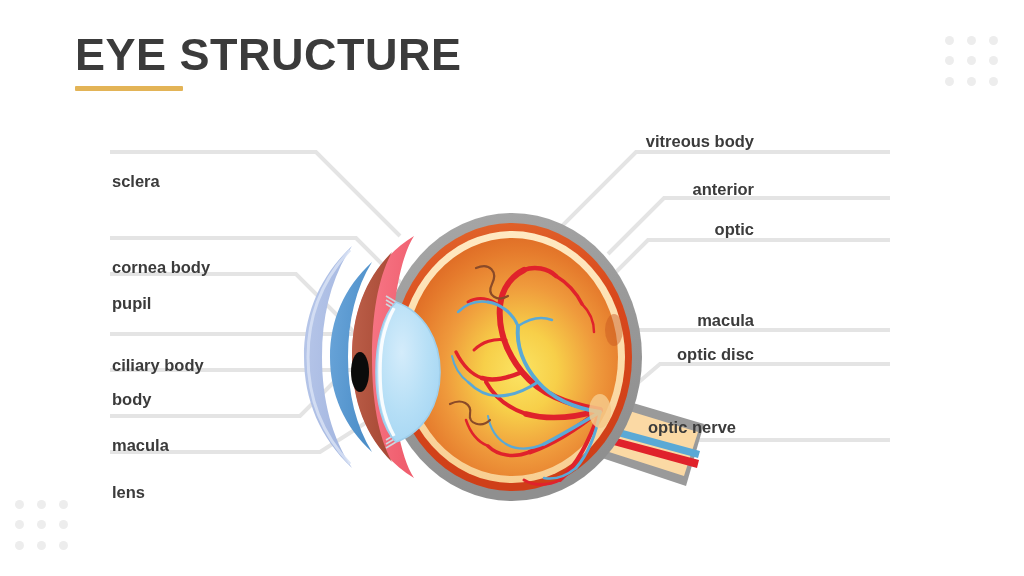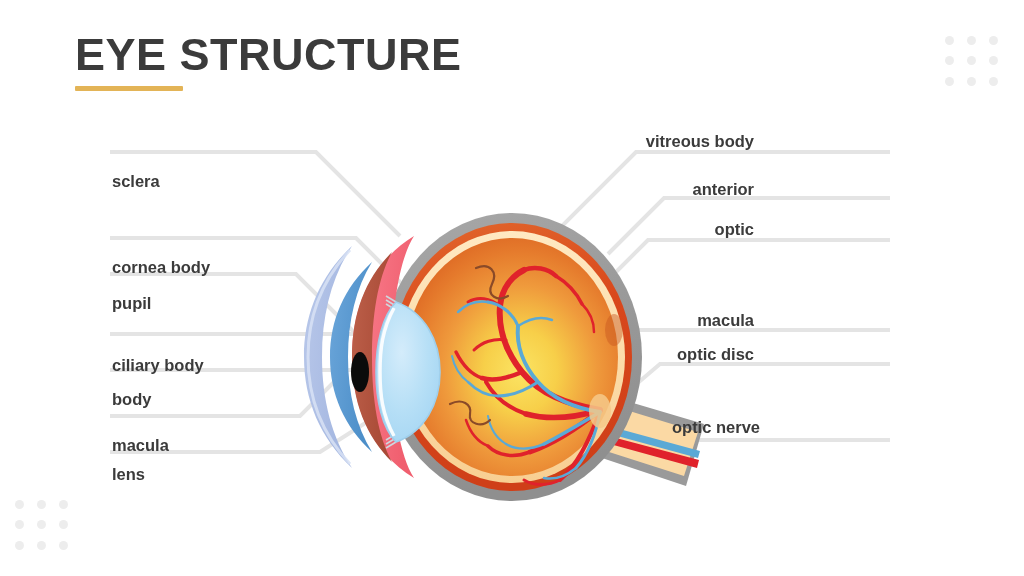--- a/index.html
+++ b/index.html
@@ -238,22 +238,22 @@
     <path d="M396,302 C424,312 440,340 440,372 C440,404 424,432 396,442
              C382,428 376,400 376,372 C376,344 382,316 396,302 Z" fill="none" stroke="#9fcfec" stroke-width="1.6"></path>
   </svg>
 
   <div class="label left" style="left:112px;top:134px">sclera</div>
   <div class="label left" style="left:112px;top:220px">cornea body</div>
   <div class="label left" style="left:112px;top:256px">pupil</div>
   <div class="label left" style="left:112px;top:318px">ciliary body</div>
   <div class="label left" style="left:112px;top:352px">body</div>
   <div class="label left" style="left:112px;top:398px">macula</div>
-  <div class="label left" style="left:112px;top:427px">lens</div>
+  <div class="label left" style="left:112px;top:445px">lens</div>
 
   <div class="label right" style="right:146px;top:133px">vitreous body</div>
   <div class="label right" style="right:146px;top:181px">anterior</div>
   <div class="label right" style="right:146px;top:221px">optic</div>
   <div class="label right" style="right:146px;top:312px">macula</div>
   <div class="label right" style="right:146px;top:346px">optic disc</div>
-  <div class="label right" style="right:140px;top:419px">optic nerve</div>
+  <div class="label right" style="right:164px;top:419px">optic nerve</div>
 
 </div>
 
 </body></html>

